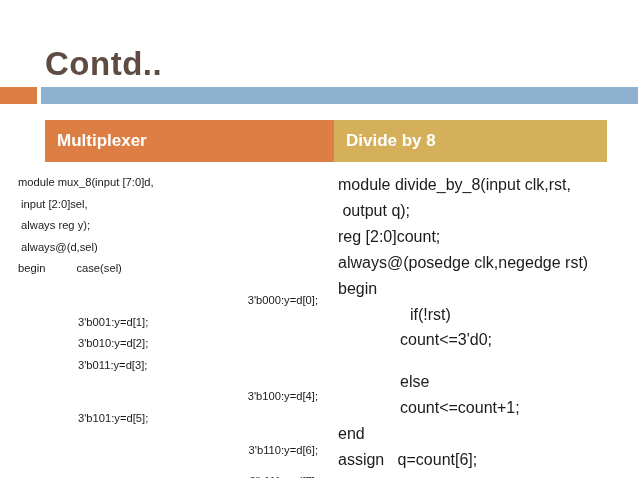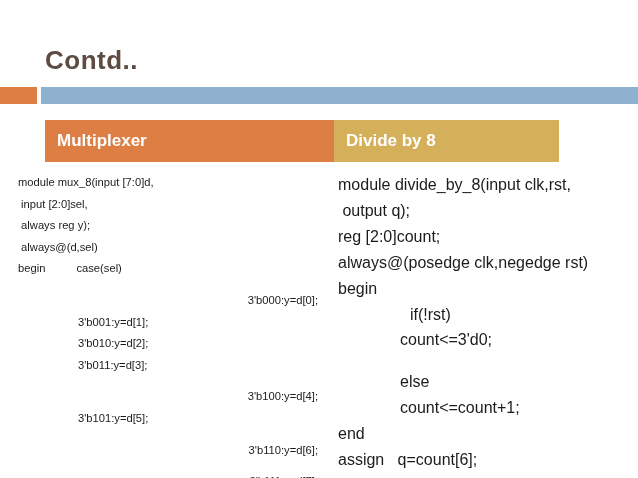--- a/index.html
+++ b/index.html
@@ -13,21 +13,21 @@
     overflow: hidden;
     font-family: "Liberation Sans", sans-serif;
     position: relative;
   }
 
   
   #slide-title {
     position: absolute;
     left: 45px;
     top: 47px;
-    font-size: 26px;
+    font-size: 33px;
     font-weight: bold;
     color: #5e4b41;
     letter-spacing: 0.5px;
     line-height: 1;
     white-space: nowrap;
   }
 
   #title-rule-square {
     position: absolute;
     left: 0px;
@@ -64,21 +64,21 @@
 
   #header-left {
     left: 45px;
     top: 120px;
     width: 318px;
     background: #dd7f45;
   }
   #header-right {
     left: 334px;
     top: 120px;
-    width: 225px;
+    width: 273px;
     background: #d4b05a;
   }
 
   
   .code-col {
     position: absolute;
     color: #1b1b1b;
   }
 
   #code-left {

